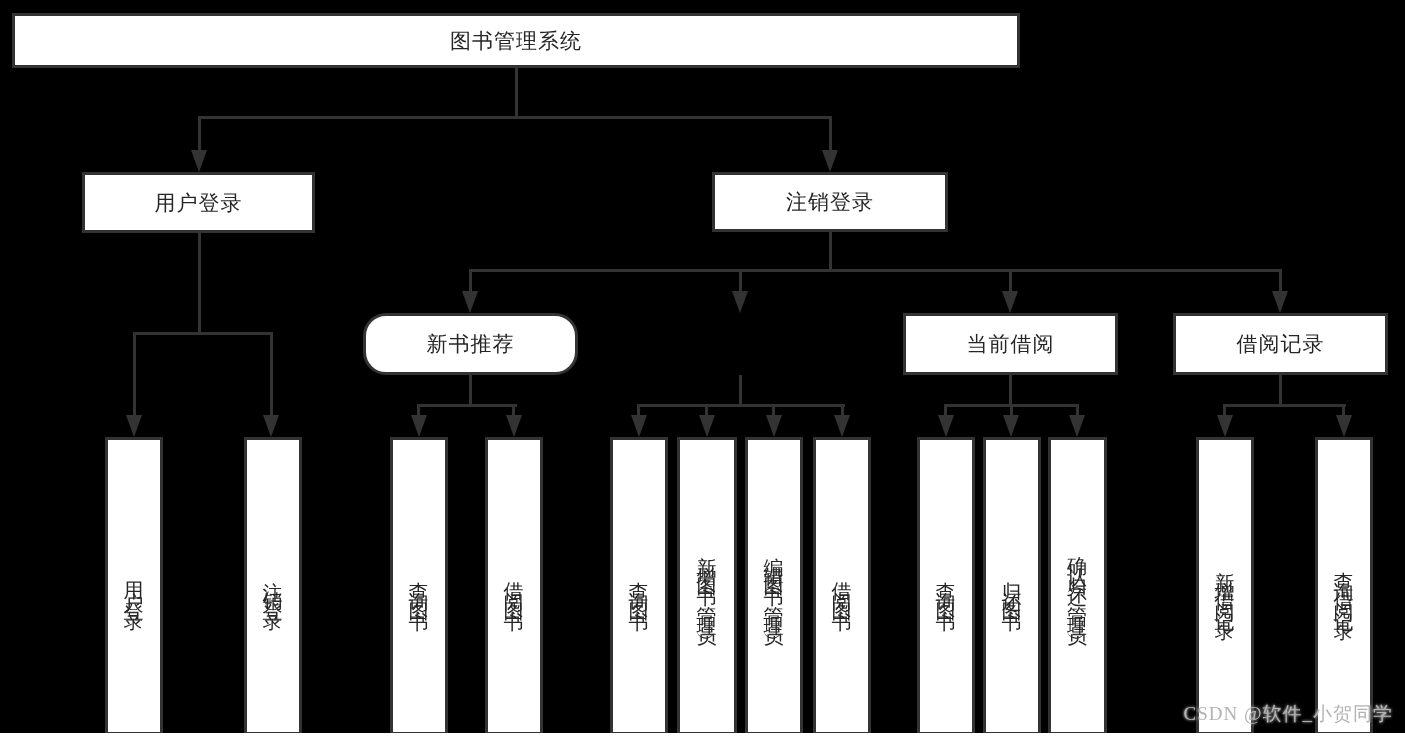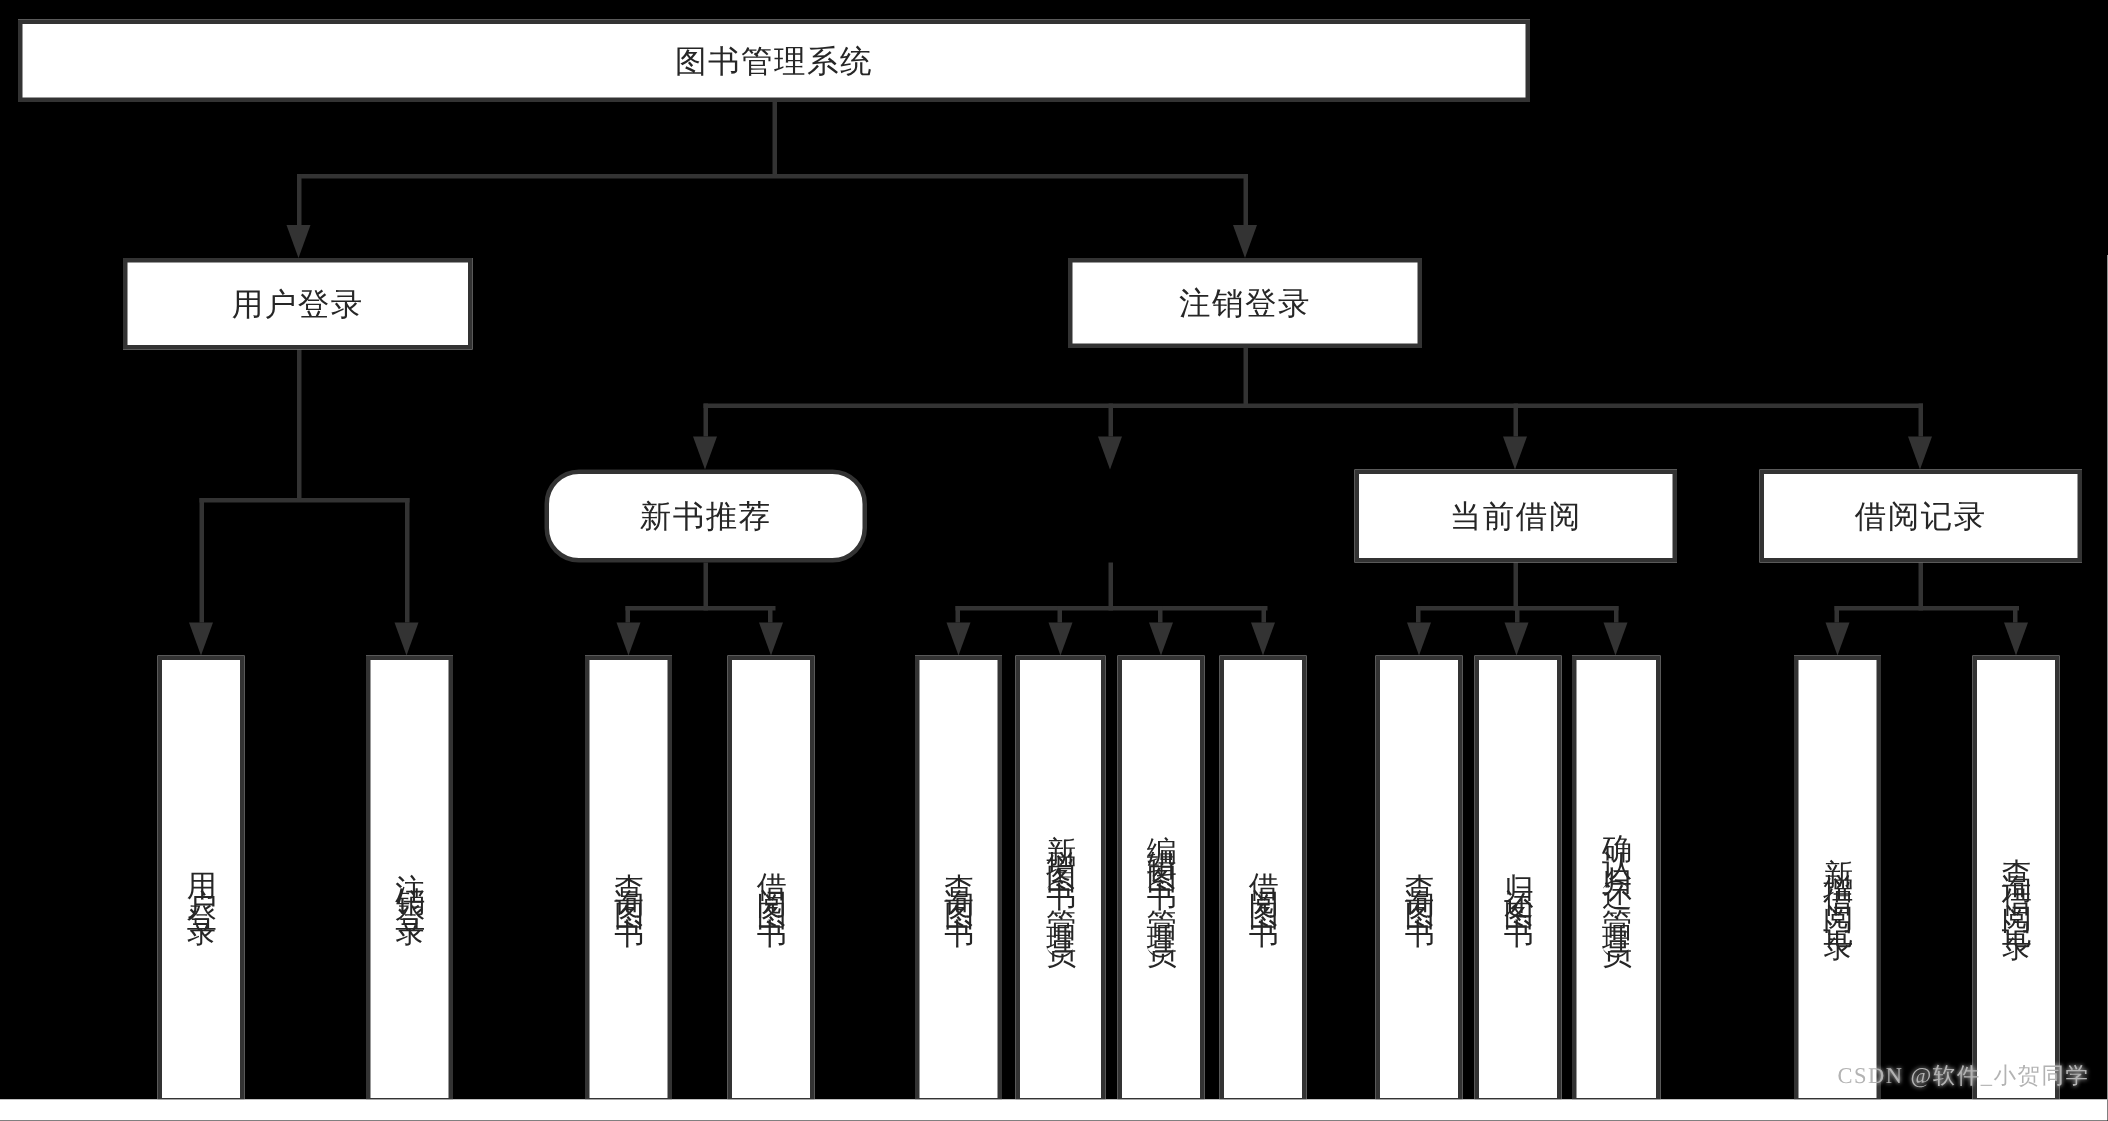--- a/index.html
+++ b/index.html
@@ -17,21 +17,21 @@
     font-size:20px;letter-spacing:10px;white-space:normal;line-height:1;
   }
   .vl,.hl{position:absolute;background:#333333;z-index:1;}
   .ar{
     position:absolute;width:0;height:0;z-index:1;
     border-left:8px solid transparent;border-right:8px solid transparent;
     border-top:22px solid #333333;
   }
   .watermark{
     position:absolute;right:12px;bottom:6px;z-index:3;
-    font-size:15px;color:#b3b3b3;letter-spacing:1px;
+    font-size:19px;color:#b3b3b3;letter-spacing:1px;
     text-shadow:0 0 3px #ffffff;
     text-align:right;
   }
 </style>
 </head>
 <body>
 
 <div class="canvas">
 
   <div class="node" style="left:12px;top:13px;width:1008px;height:55px;">图书管理系统</div>

